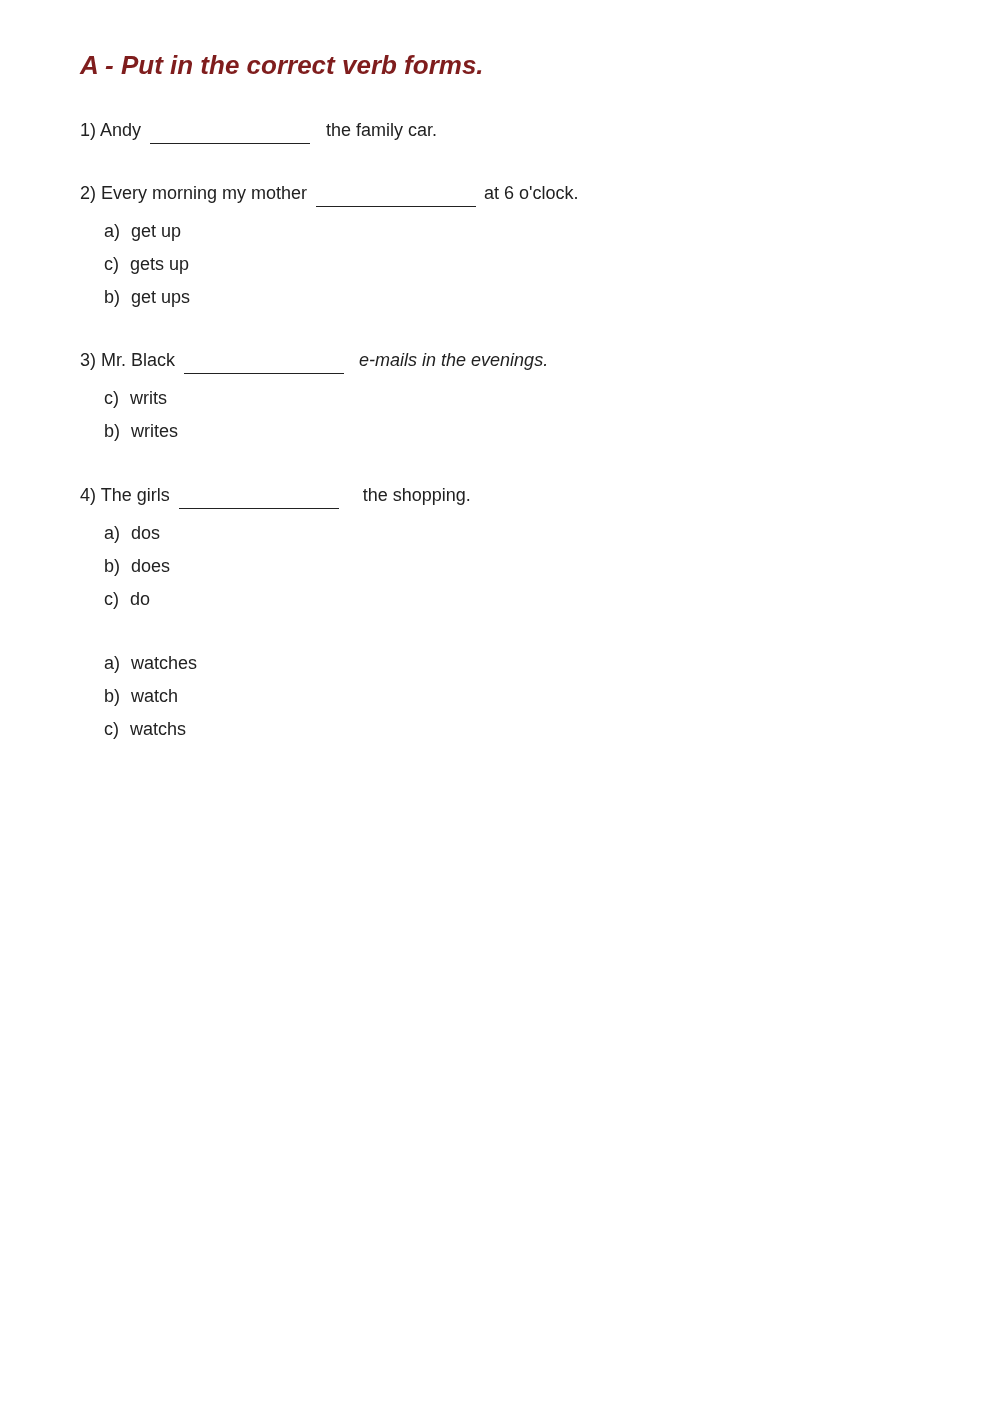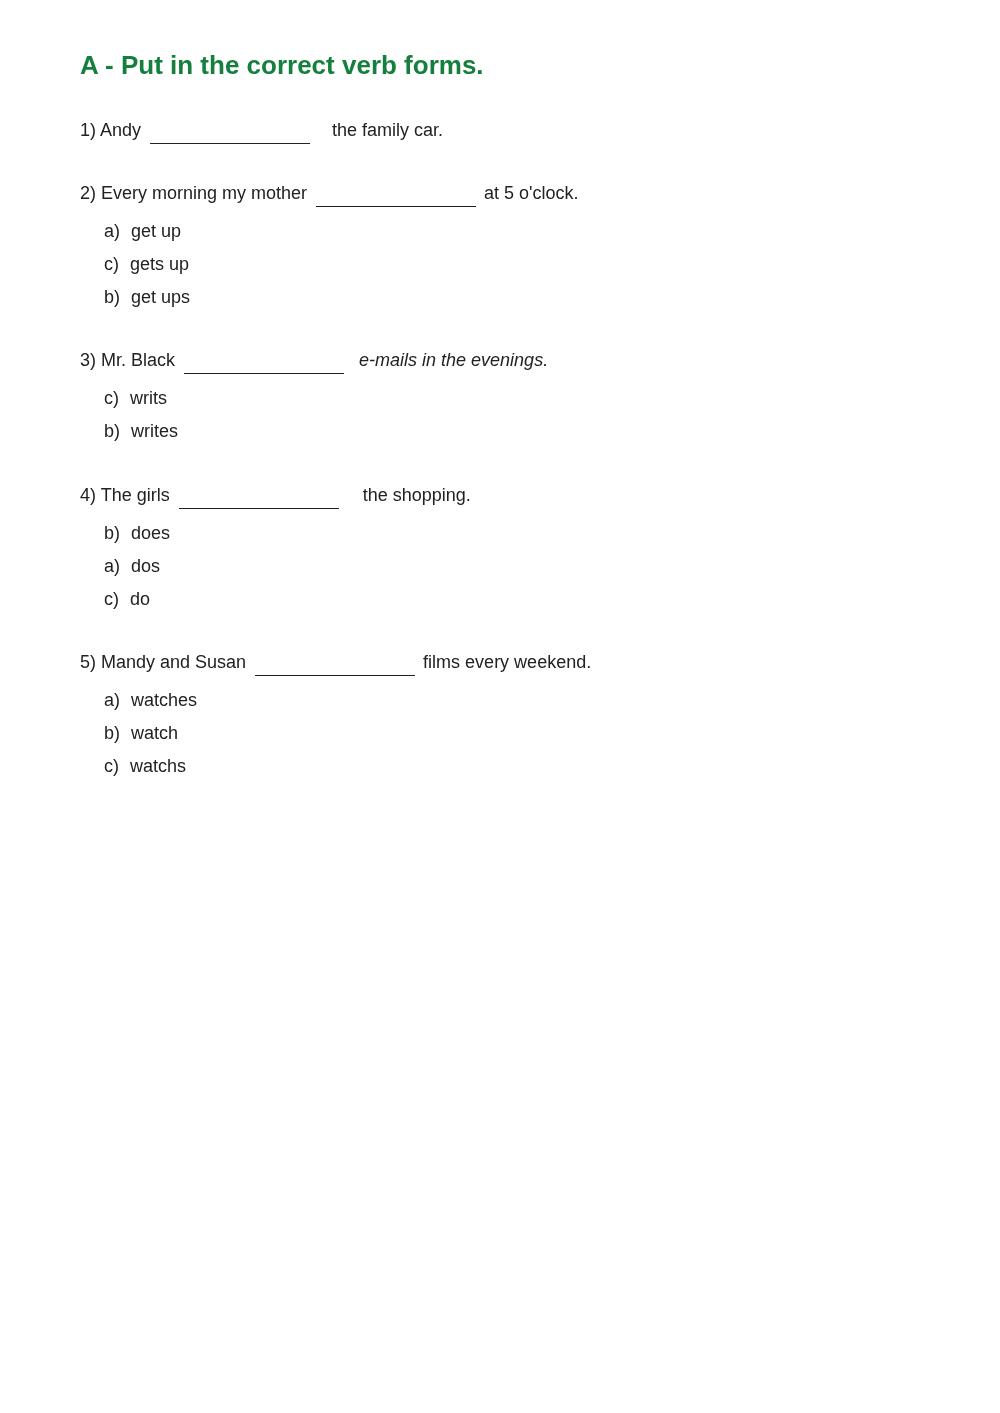--- a/index.html
+++ b/index.html
@@ -14,22 +14,23 @@
       font-size: 18px;
       color: #222222;
       width: 1000px;
       min-height: 1413px;
       padding: 50px 80px;
     }
 
     .page-title {
       font-size: 26px;
       font-weight: bold;
+      font-style: italic;
       margin-bottom: 36px;
-      color: #15803d;
+      color: #7f1d1d;
     }
 
     .question-block {
       margin-bottom: 36px;
     }
 
     .question-text {
       margin-bottom: 10px;
       line-height: 1.5;
     }
@@ -53,47 +54,46 @@
     }
   </style>
 </head>
 <body>
 
 <div>
   <h1 class="page-title">A - Put in the correct verb forms.</h1>
 
   <div id="questions-container">
   <div class="question-block">
-        <div class="question-text"><span>1) Andy </span><span class="blank"></span><span style="margin-left: 18px;">the family car.</span></div>
+        <div class="question-text"><span>1) Andy </span><span class="blank"></span><span style="margin-left: 12px;">the family car.</span></div>
       </div>
       <div class="question-block">
-        <div class="question-text"><span>2) Every morning my mother </span><span class="blank"></span><span style="margin-left: 4px;">at 5 o'clock.</span></div>
+        <div class="question-text"><span>2) Every morning my mother </span><span class="blank"></span><span style="margin-left: 4px;">at 6 o'clock.</span></div>
         <div class="options">
           <div class="option"><span style="margin-right: 6px;">a)  </span><span>get up</span></div>
           <div class="option"><span style="margin-right: 6px;">c)  </span><span>gets up</span></div>
           <div class="option"><span style="margin-right: 6px;">b)  </span><span>get ups</span></div>
         </div>
       </div>
       <div class="question-block">
         <div class="question-text"><span>3) Mr. Black </span><span class="blank"></span><span style="margin-left: 11px; font-style: italic;">e-mails in the evenings.</span></div>
         <div class="options">
           <div class="option"><span style="margin-right: 6px;">c)  </span><span>writs</span></div>
           <div class="option"><span style="margin-right: 6px;">b)  </span><span>writes</span></div>
         </div>
       </div>
       <div class="question-block">
         <div class="question-text"><span>4) The girls </span><span class="blank"></span><span style="margin-left: 20px;">the shopping.</span></div>
         <div class="options">
+          <div class="option"><span style="margin-right: 6px;">a)  </span><span>dos</span></div>
           <div class="option"><span style="margin-right: 6px;">b)  </span><span>does</span></div>
-          <div class="option"><span style="margin-right: 6px;">a)  </span><span>dos</span></div>
           <div class="option"><span style="margin-right: 6px;">c)  </span><span>do</span></div>
         </div>
       </div>
       <div class="question-block">
-        <div class="question-text"><span>5) Mandy and Susan </span><span class="blank"></span><span style="margin-left: 4px;">films every weekend.</span></div>
         <div class="options">
           <div class="option"><span style="margin-right: 6px;">a)  </span><span>watches</span></div>
           <div class="option"><span style="margin-right: 6px;">b)  </span><span>watch</span></div>
           <div class="option"><span style="margin-right: 6px;">c)  </span><span>watchs</span></div>
         </div>
       </div>
     </div>
 </div>
 
 </body></html>

